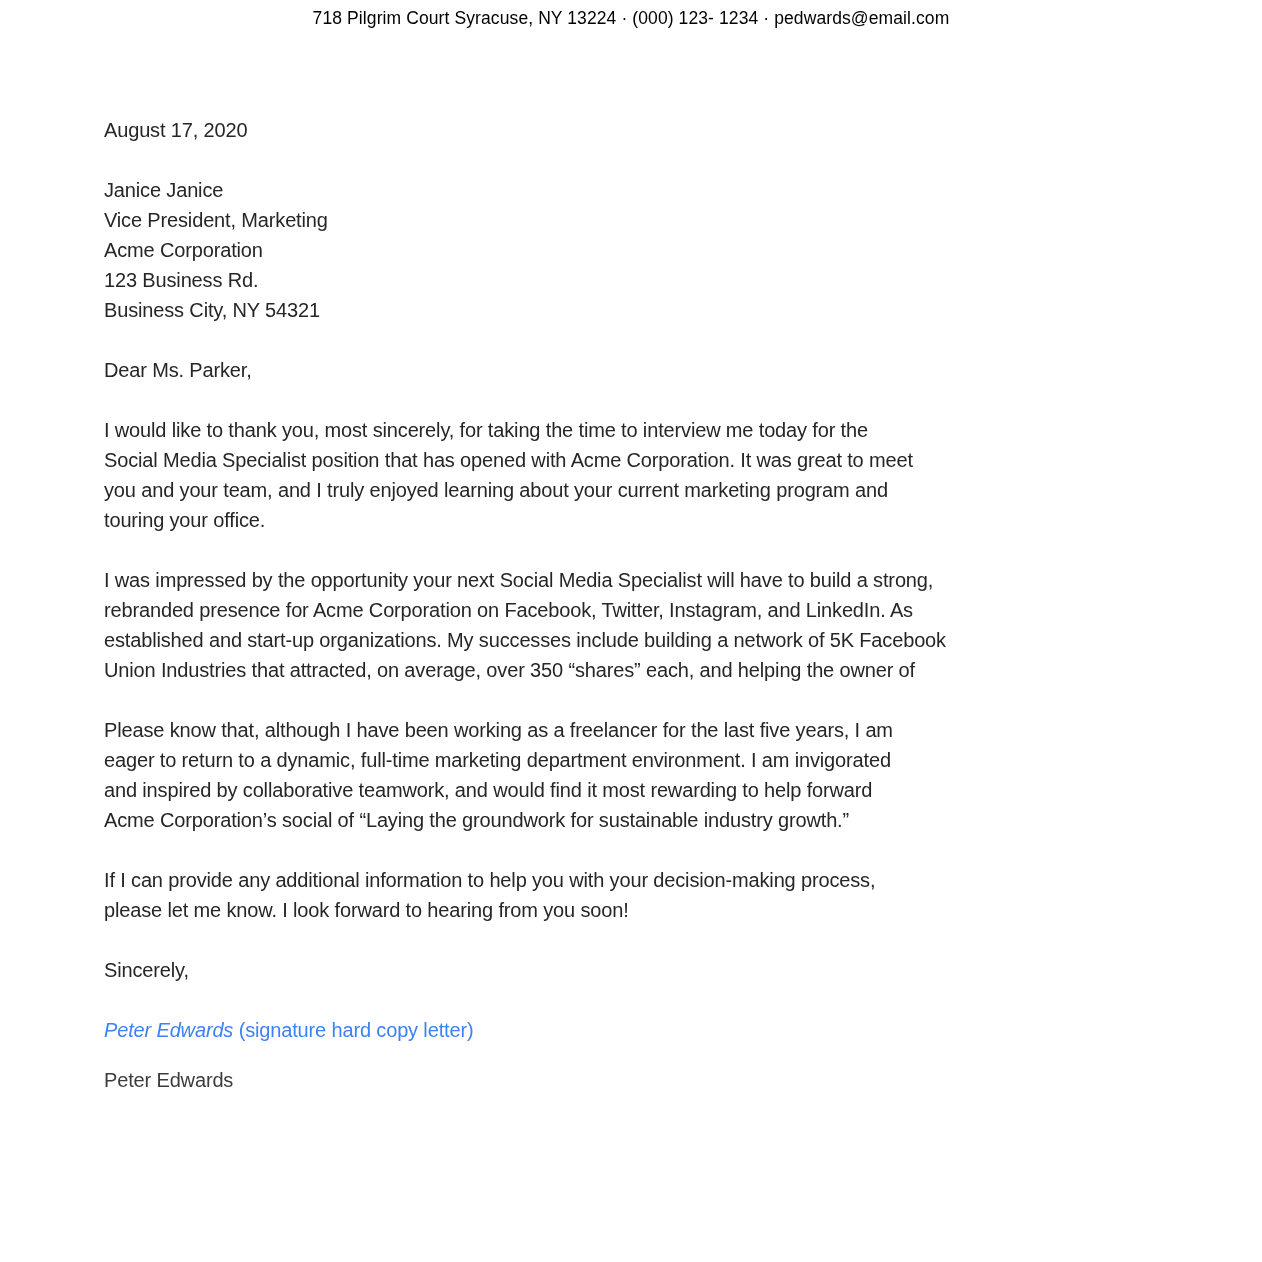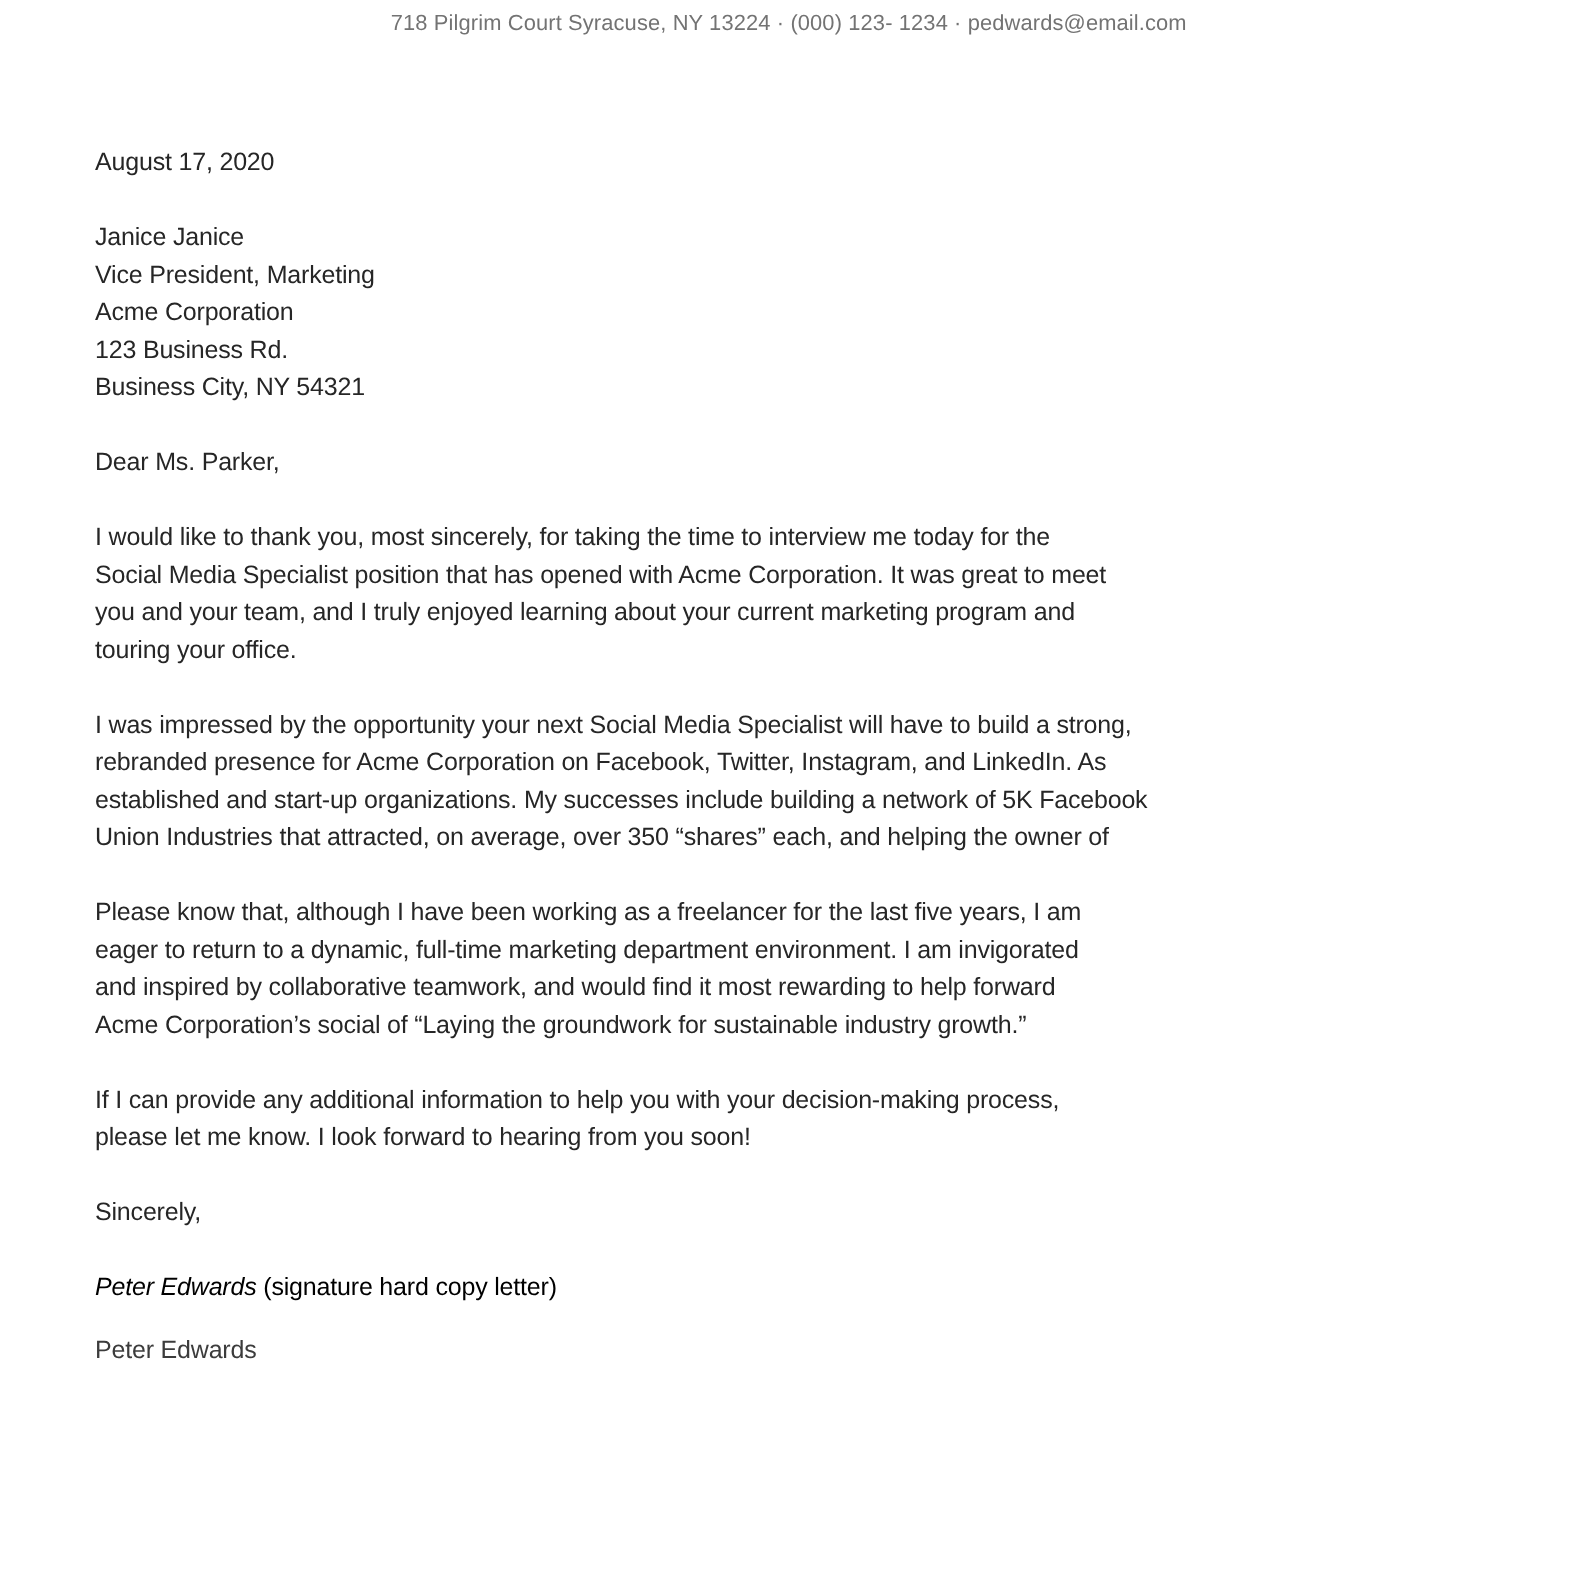--- a/index.html
+++ b/index.html
@@ -15,36 +15,36 @@
     width: 1262px;
     height: 1262px;
     background: #ffffff;
     overflow: hidden;
   }
   .contact-header {
     padding-top: 7px;
     text-align: center;
     font-size: 17.5px;
     line-height: 22px;
-    color: #737373;
+    color: #000000;
     letter-spacing: 0.1px;
   }
   .content {
-    padding: 0 76px;
+    padding: 0 104px;
     font-size: 20px;
     line-height: 30px;
     letter-spacing: -0.15px;
   }
   .line { white-space: nowrap; }
   .date { margin-top: 86px; }
   .recipient { margin-top: 30px; }
   .salutation { margin-top: 30px; }
   .para { margin-top: 30px; }
   .closing { margin-top: 30px; }
-  .signature-line { margin-top: 30px; color: #000000; }
+  .signature-line { margin-top: 30px; color: #3b82f6; }
   .sig-name { font-style: italic; }
   .typed-name { margin-top: 20px; color: #3c3c3c; }
 </style>
 </head>
 <body>
 
 <div class="page">
 
   <div class="contact-header">718 Pilgrim Court Syracuse, NY 13224 · (000) 123- 1234 · pedwards@email.com</div>
 

